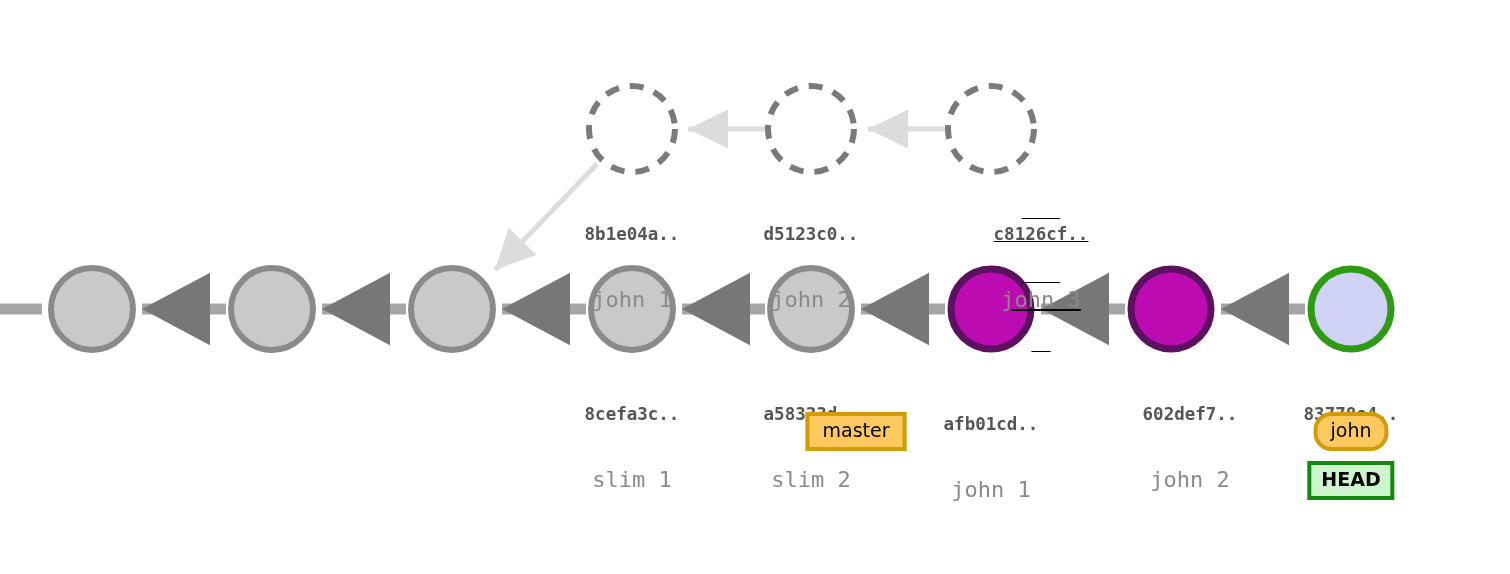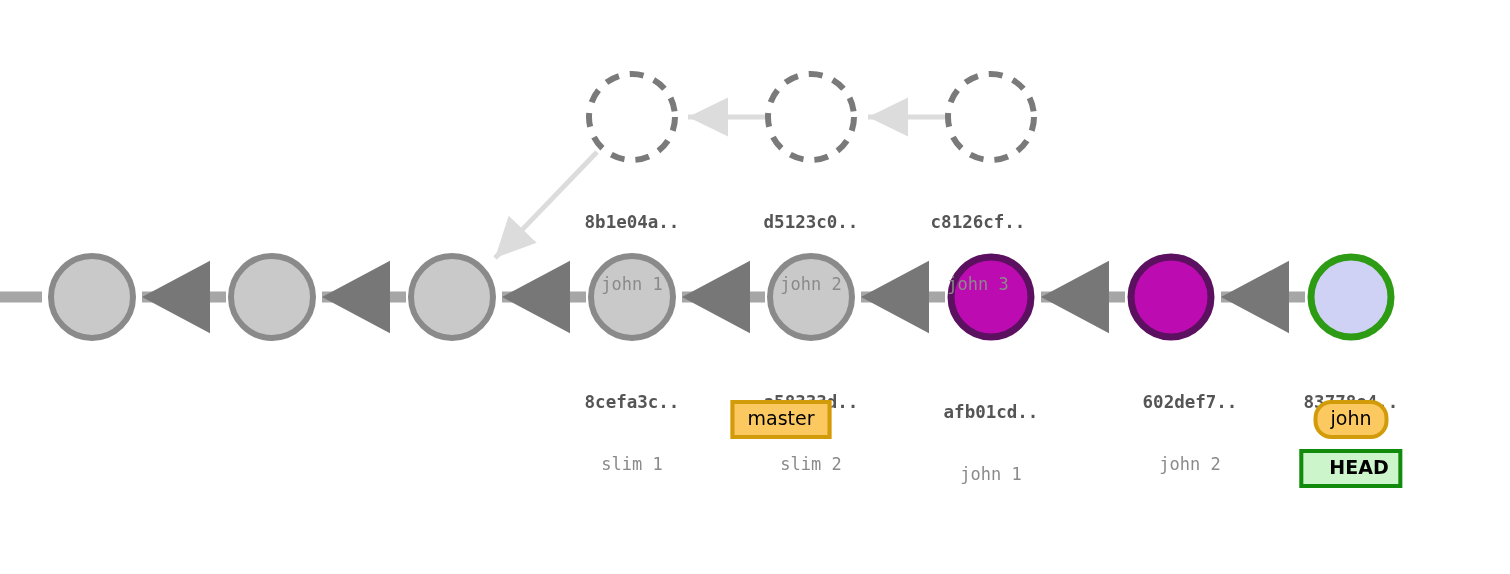--- a/index.html
+++ b/index.html
@@ -12,20 +12,21 @@
     height: 574px;
     font-family: "DejaVu Sans Mono", monospace;
     overflow: hidden;
     position: relative;
   }
   #graph-root {
     position: absolute;
     inset: 0;
     width: 1510px;
     height: 440px;
+    margin-top: 12px;
   }
   svg.graph-canvas {
     position: absolute;
     left: 0;
     top: 0;
     width: 1510px;
     height: 574px;
     display: block;
   }
   .node-label {
@@ -37,21 +38,21 @@
   }
   .hash-text {
     font-family: "DejaVu Sans Mono", monospace;
     font-size: 17.5px;
     font-weight: bold;
     color: #555555;
     letter-spacing: 0px;
   }
   .msg-text {
     font-family: "DejaVu Sans Mono", monospace;
-    font-size: 17px;
+    font-size: 22px;
     font-weight: normal;
     color: #8a8a8a;
   }
   .ref-badge {
     position: absolute;
     transform: translateX(-50%);
     box-sizing: border-box;
     display: flex;
     align-items: center;
     justify-content: center;
@@ -64,21 +65,21 @@
     background: #fbc95f;
     border: 4px solid #d29b09;
     color: #000000;
     padding: 5px 13px 7px 13px;
   }
   .ref-head {
     background: #ccf5cc;
     border: 4px solid #128b0d;
     color: #000000;
     font-weight: bold;
-    padding: 5px 10px 7px 26px;
+    padding: 5px 10px 7px 10px;
   }
 </style>
 </head>
 <body>
 
 <div id="graph-root">
 
   <svg class="graph-canvas" viewBox="0 0 1510 574" xmlns="http://www.w3.org/2000/svg">
     <defs>
       <marker id="arrow-solid" markerWidth="7" markerHeight="7" refX="6.2" refY="3.5" orient="auto" markerUnits="strokeWidth">
@@ -126,21 +127,21 @@
   </svg>
 
   <div class="node-label" style="left:632px; top:170px;">
     <div class="hash-text">8b1e04a..</div>
     <div class="msg-text">john 1</div>
   </div>
   <div class="node-label" style="left:811px; top:170px;">
     <div class="hash-text">d5123c0..</div>
     <div class="msg-text">john 2</div>
   </div>
-  <div class="node-label" style="left:978px; top:170px;">
+  <div class="node-label" style="left:1041px; top:170px;text-decoration:underline;">
     <div class="hash-text">c8126cf..</div>
     <div class="msg-text">john 3</div>
   </div>
 
   <div class="node-label" style="left:632px; top:350px;">
     <div class="hash-text">8cefa3c..</div>
     <div class="msg-text">slim 1</div>
   </div>
   <div class="node-label" style="left:811px; top:350px;">
     <div class="hash-text">a58333d..</div>
@@ -152,21 +153,21 @@
   </div>
   <div class="node-label" style="left:1190px; top:350px;">
     <div class="hash-text">602def7..</div>
     <div class="msg-text">john 2</div>
   </div>
   <div class="node-label" style="left:1351px; top:350px;">
     <div class="hash-text">83778e4..</div>
     <div class="msg-text">john 3</div>
   </div>
 
-  <div class="ref-badge ref-branch" style="left:781px; top:400px;">
+  <div class="ref-badge ref-branch" style="left:856px; top:400px;">
     <span>master</span>
   </div>
   <div class="ref-badge ref-branch" style="left:1351px; top:400px;border-radius:18px;">
     <span>john</span>
   </div>
   <div class="ref-badge ref-head" style="left:1351px; top:449px;">
     <span>HEAD</span>
   </div>
 
 </div>

